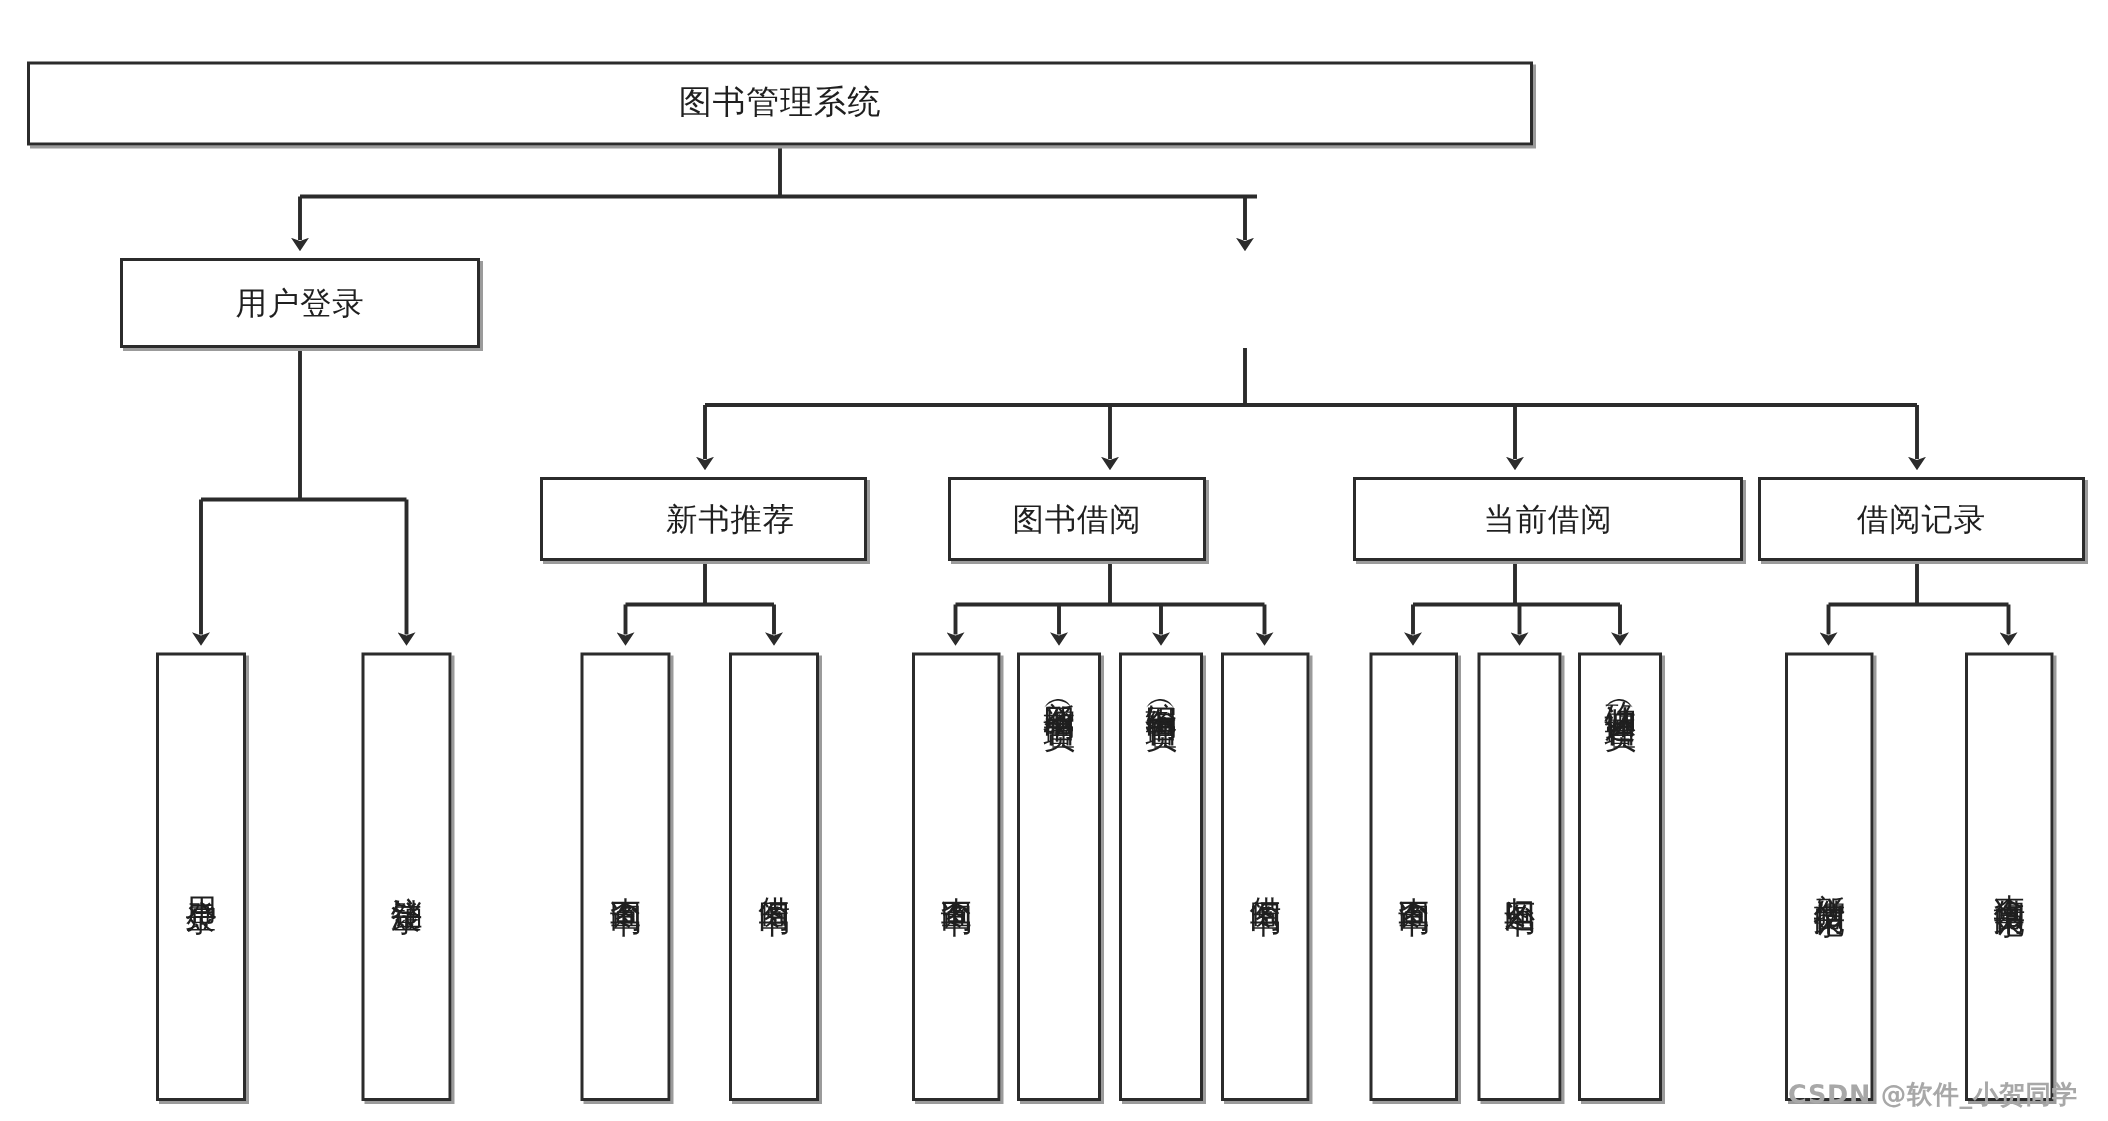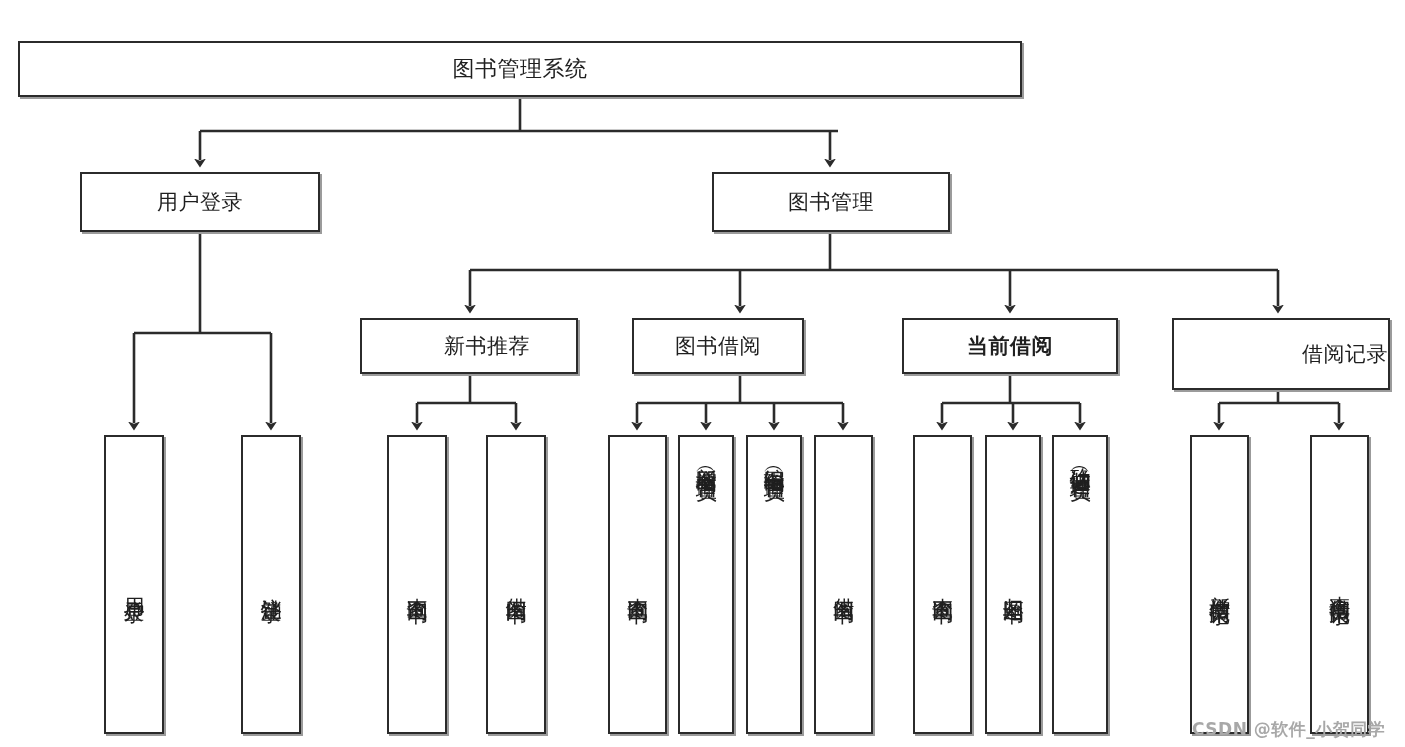--- a/index.html
+++ b/index.html
@@ -132,34 +132,31 @@
     </g>
   </svg>
 
   <div class="node root shadowed" style="left:18px; top:13px; width:1004px; height:56px;margin-top:28px;">
     <span class="node-label">图书管理系统</span>
   </div>
 
   <div class="node level2 shadowed" style="left:80px; top:172px; width:240px; height:60px;">
     <span class="node-label">用户登录</span>
   </div>
-  <div class="node level2 shadowed" style="left:712px; top:172px; width:238px; height:60px;">
-    <span class="node-label">图书管理</span>
-  </div>
 
   <div class="node level3 shadowed" style="left:360px; top:318px; width:218px; height:56px;padding-left:36px;">
     <span class="node-label">新书推荐</span>
   </div>
   <div class="node level3 shadowed" style="left:632px; top:318px; width:172px; height:56px;">
     <span class="node-label">图书借阅</span>
   </div>
-  <div class="node level3 shadowed" style="left:902px; top:318px; width:216px; height:56px;font-weight:bold;">
+  <div class="node level3 shadowed" style="left:902px; top:318px; width:260px; height:56px;">
     <span class="node-label">当前借阅</span>
   </div>
-  <div class="node level3 shadowed" style="left:1172px; top:318px; width:218px; height:72px;justify-content:flex-end;">
+  <div class="node level3 shadowed" style="left:1172px; top:318px; width:218px; height:56px;">
     <span class="node-label">借阅记录</span>
   </div>
 
   <div class="node leaf short shadowed" style="left:104px; top:435px; width:60px; height:299px;">
     <span class="node-label">用户登录</span>
   </div>
   <div class="node leaf short shadowed" style="left:241px; top:435px; width:60px; height:299px;">
     <span class="node-label">注销登录</span>
   </div>
 

